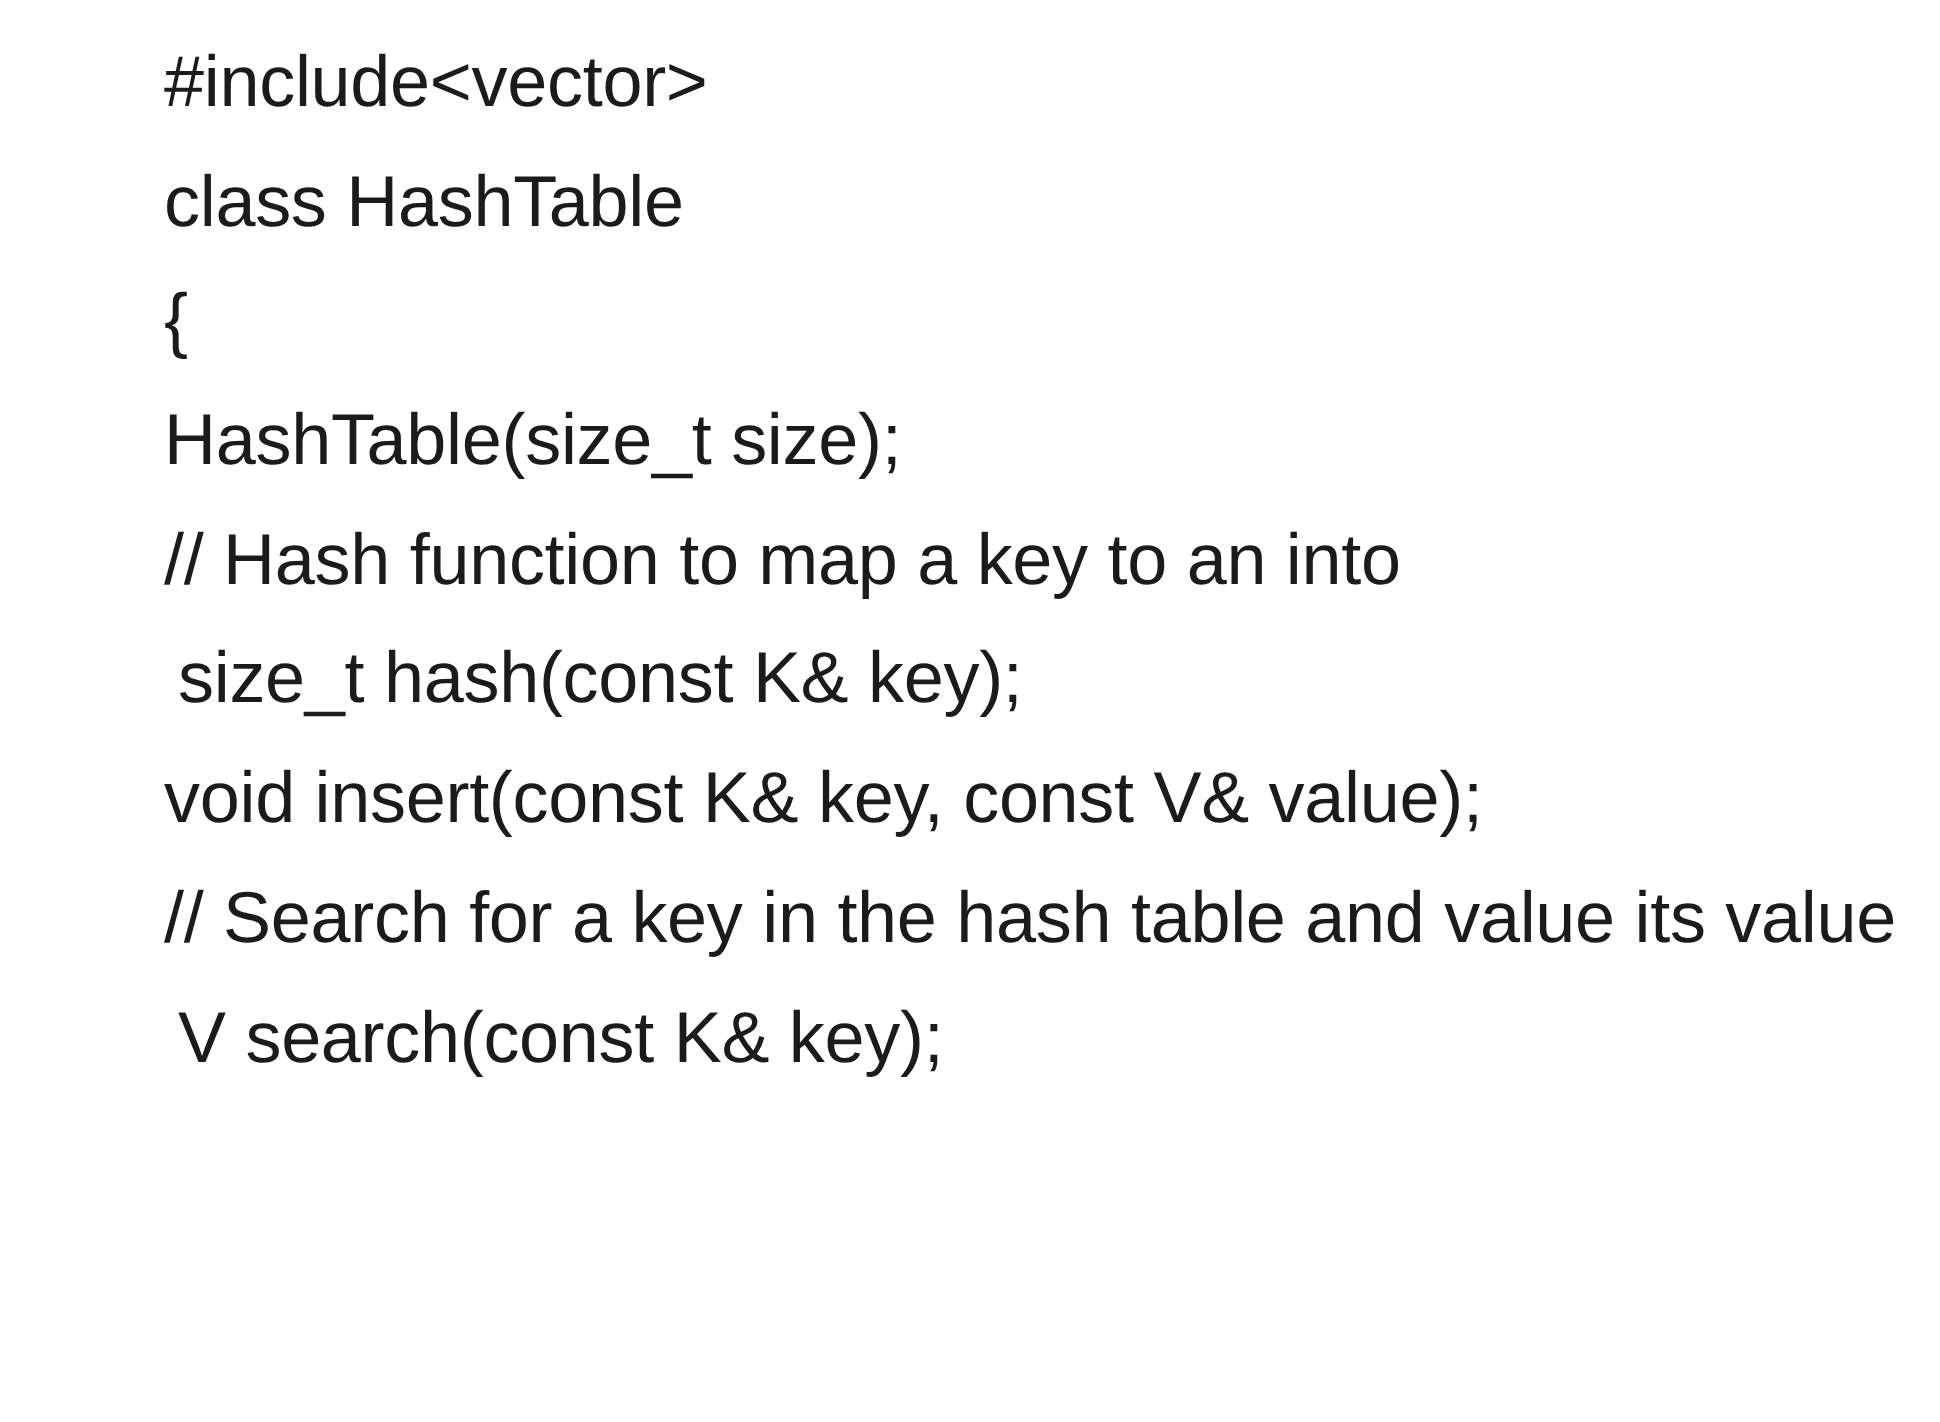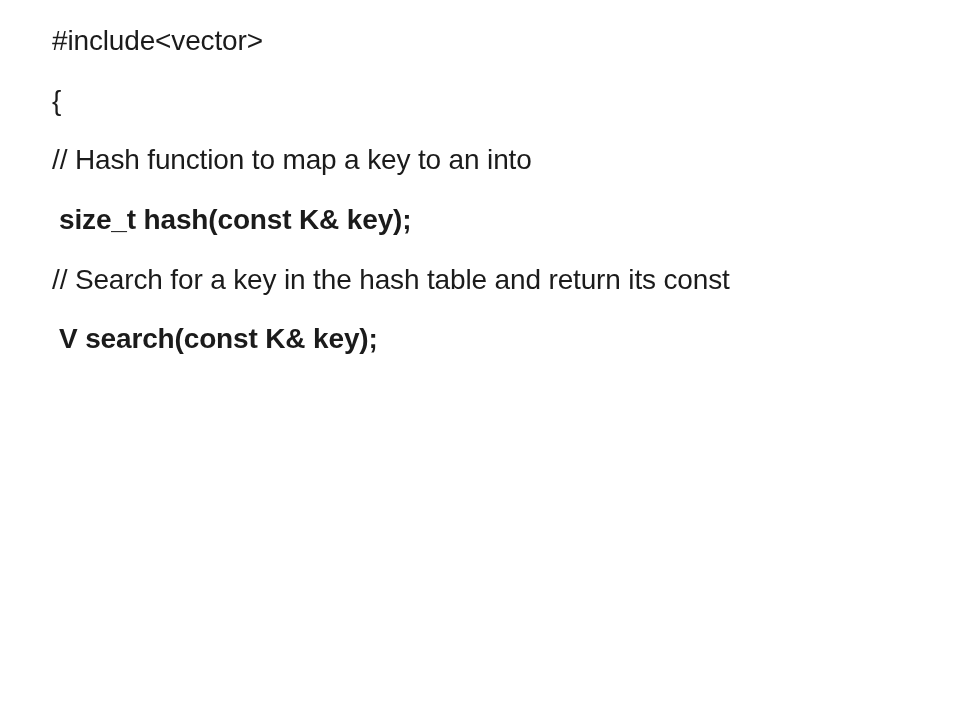--- a/index.html
+++ b/index.html
@@ -29,38 +29,41 @@
     width: 970px;
     padding-left: 52px;
     padding-top: 11px;
     box-sizing: border-box;
   }
 
   .code-line {
     display: block;
     height: 59.7px;
     line-height: 59.7px;
-    font-size: 28px;
+    font-size: 36px;
     font-weight: 400;
     color: #1b1b1b;
     white-space: pre;
     letter-spacing: -0.15px;
     font-family: "Liberation Sans", "DejaVu Sans", sans-serif;
+    margin-left: 30px;
   }
 
   .code-line.indented {
     padding-left: 7px;
-    font-weight: bold;
   }
 </style>
 </head>
 <body>
 
 <div id="slide">
   <div id="code-block">
     <span class="code-line">#include&lt;vector&gt;</span>
+    <span class="code-line">class HashTable</span>
     <span class="code-line">{</span>
+    <span class="code-line">HashTable(size_t size);</span>
     <span class="code-line">// Hash function to map a key to an into</span>
     <span class="code-line indented">size_t hash(const K&amp; key);</span>
-    <span class="code-line">// Search for a key in the hash table and return its const</span>
+    <span class="code-line">void insert(const K&amp; key, const V&amp; value);</span>
+    <span class="code-line">// Search for a key in the hash table and value its value</span>
     <span class="code-line indented">V search(const K&amp; key);</span>
   </div>
 </div>
 
 </body></html>

